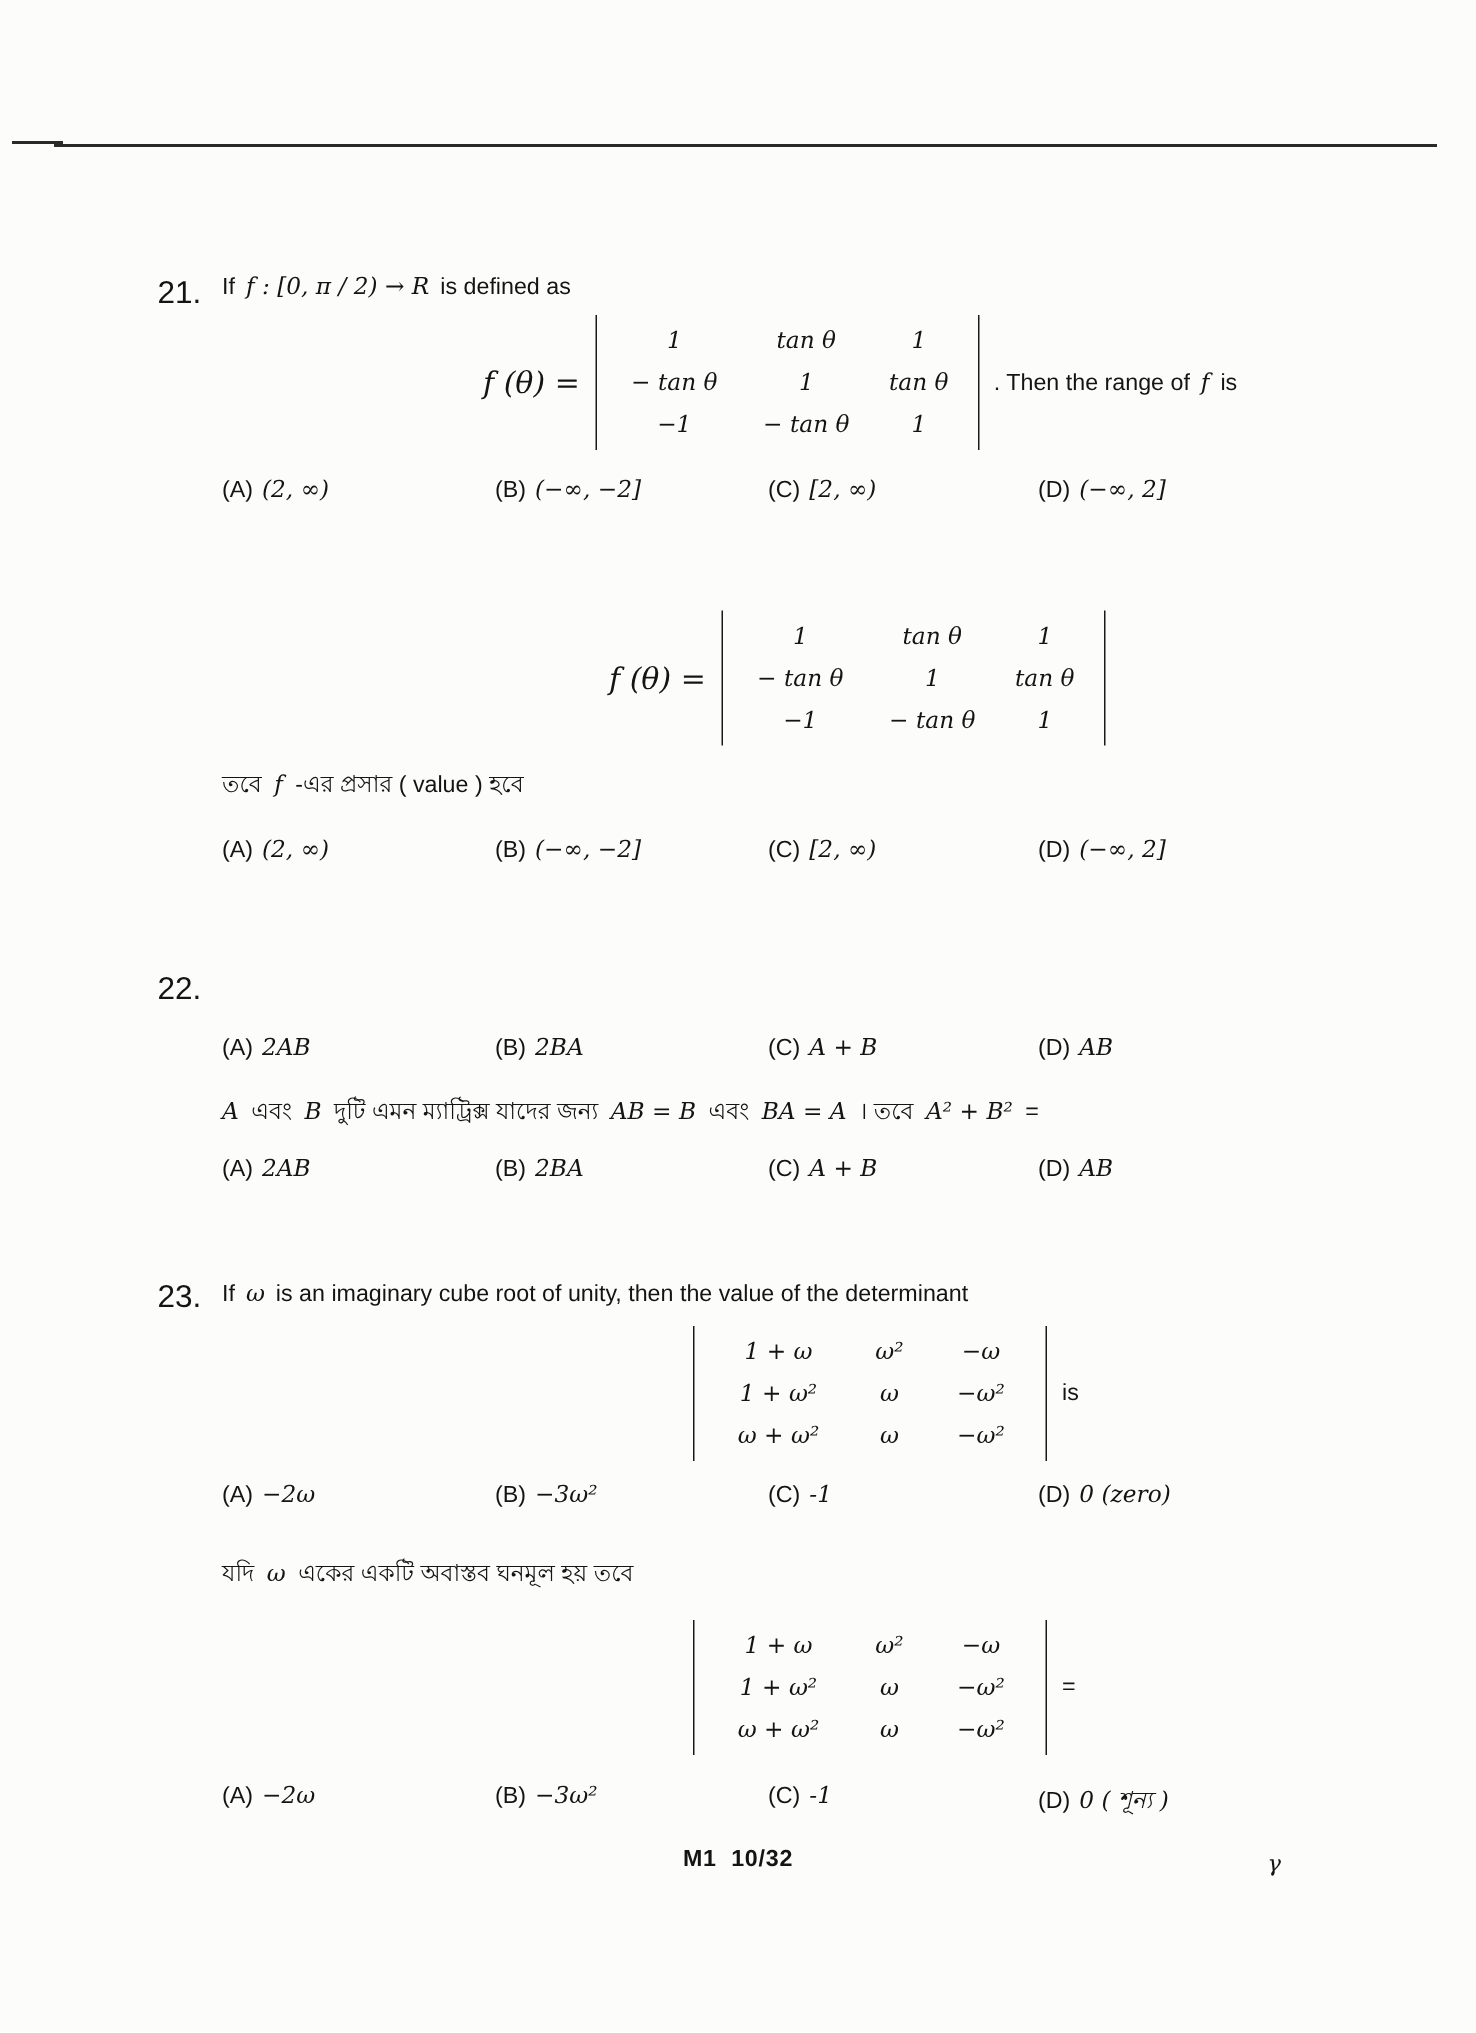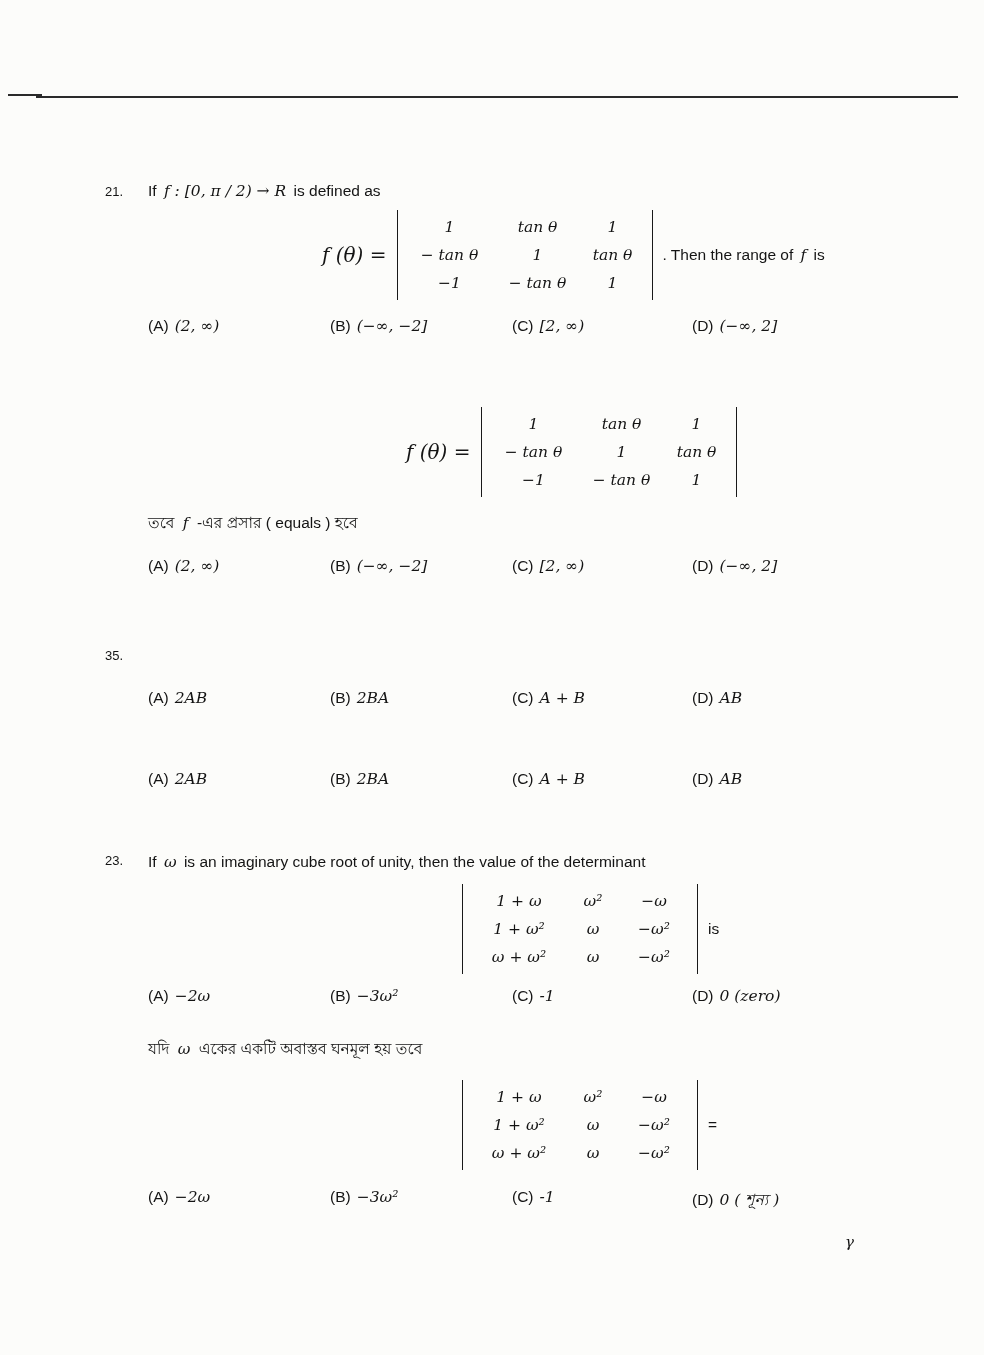--- a/index.html
+++ b/index.html
@@ -1,21 +1,21 @@
 <!DOCTYPE html>
 <html><head>
 <meta charset="utf-8">
 <style>
   html,body{margin:0;padding:0;background:#ffffff;}
   .page{position:relative;width:984px;height:1355px;background:#fcfcfa;color:#141414;
         font-family:"Liberation Sans",sans-serif;font-size:15.5px;overflow:hidden;}
   .abs{position:absolute;white-space:nowrap;}
   .rule{position:absolute;background:#2a2a2a;height:2px;}
   .math{font-family:"DejaVu Serif",serif;font-style:italic;}
-  .num{font-size:13px;}
+  .num{font-size:21px;}
   .stem span{margin-right:3px;}
   
   .opts{position:absolute;left:148px;width:820px;height:26px;}
   .opt{position:absolute;top:0;white-space:nowrap;}
   .ol{margin-right:6px;}
   .ov{font-family:"DejaVu Serif",serif;font-style:italic;}
   
   .detline{position:absolute;display:flex;align-items:center;}
   .detline .pre{font-family:"DejaVu Serif",serif;font-style:italic;margin-right:10px;font-size:20px;}
   .cells{display:grid;row-gap:6px;padding:6px 10px;border-left:1.7px solid #191919;
@@ -94,55 +94,67 @@
       <span>tan θ</span>
       <span>−1</span>
       <span>− tan θ</span>
       <span>1</span>
     </span>
   </div>
 
   <div class="abs bnline" style="left:148px;top:511px;">
     <span>তবে</span>
     <span class="math">f</span>
-    <span>-এর প্রসার ( equals ) হবে</span>
+    <span>-এর প্রসার ( value ) হবে</span>
   </div>
 
   <div class="opts" style="top:557px;">
     <span class="opt" style="left:0;">
       <span class="ol">(A)</span><span class="ov">(2, ∞)</span>
     </span>
     <span class="opt" style="left:182px;">
       <span class="ol">(B)</span><span class="ov">(−∞, −2]</span>
     </span>
     <span class="opt" style="left:364px;">
       <span class="ol">(C)</span><span class="ov">[2, ∞)</span>
     </span>
     <span class="opt" style="left:544px;">
       <span class="ol">(D)</span><span class="ov">(−∞, 2]</span>
     </span>
   </div>
 
-  <div class="abs num" style="left:105px;top:648px;">35.</div>
+  <div class="abs num" style="left:105px;top:648px;">22.</div>
 
   <div class="opts" style="top:689px;">
     <span class="opt" style="left:0;">
       <span class="ol">(A)</span><span class="ov">2AB</span>
     </span>
     <span class="opt" style="left:182px;">
       <span class="ol">(B)</span><span class="ov">2BA</span>
     </span>
     <span class="opt" style="left:364px;">
       <span class="ol">(C)</span><span class="ov">A + B</span>
     </span>
     <span class="opt" style="left:544px;">
       <span class="ol">(D)</span><span class="ov">AB</span>
     </span>
   </div>
 
+  <div class="abs bnline" style="left:148px;top:729px;">
+    <span class="math">A</span>
+    <span>এবং</span>
+    <span class="math">B</span>
+    <span>দুটি এমন ম্যাট্রিক্স যাদের জন্য</span>
+    <span class="math">AB = B</span>
+    <span>এবং</span>
+    <span class="math">BA = A</span>
+    <span>। তবে</span>
+    <span class="math">A² + B²</span>
+    <span>=</span>
+  </div>
 
   <div class="opts" style="top:770px;">
     <span class="opt" style="left:0;">
       <span class="ol">(A)</span><span class="ov">2AB</span>
     </span>
     <span class="opt" style="left:182px;">
       <span class="ol">(B)</span><span class="ov">2BA</span>
     </span>
     <span class="opt" style="left:364px;">
       <span class="ol">(C)</span><span class="ov">A + B</span>
@@ -222,15 +234,16 @@
       <span class="ol">(B)</span><span class="ov">−3ω²</span>
     </span>
     <span class="opt" style="left:364px;">
       <span class="ol">(C)</span><span class="ov">-1</span>
     </span>
     <span class="opt" style="left:544px;">
       <span class="ol">(D)</span><span class="ov">0 ( শূন্য )</span>
     </span>
   </div>
 
+  <div class="footer-center" style="white-space:pre;">M1  10/32</div>
   <div class="gamma">γ</div>
 
 </div>
 
 </body></html>

